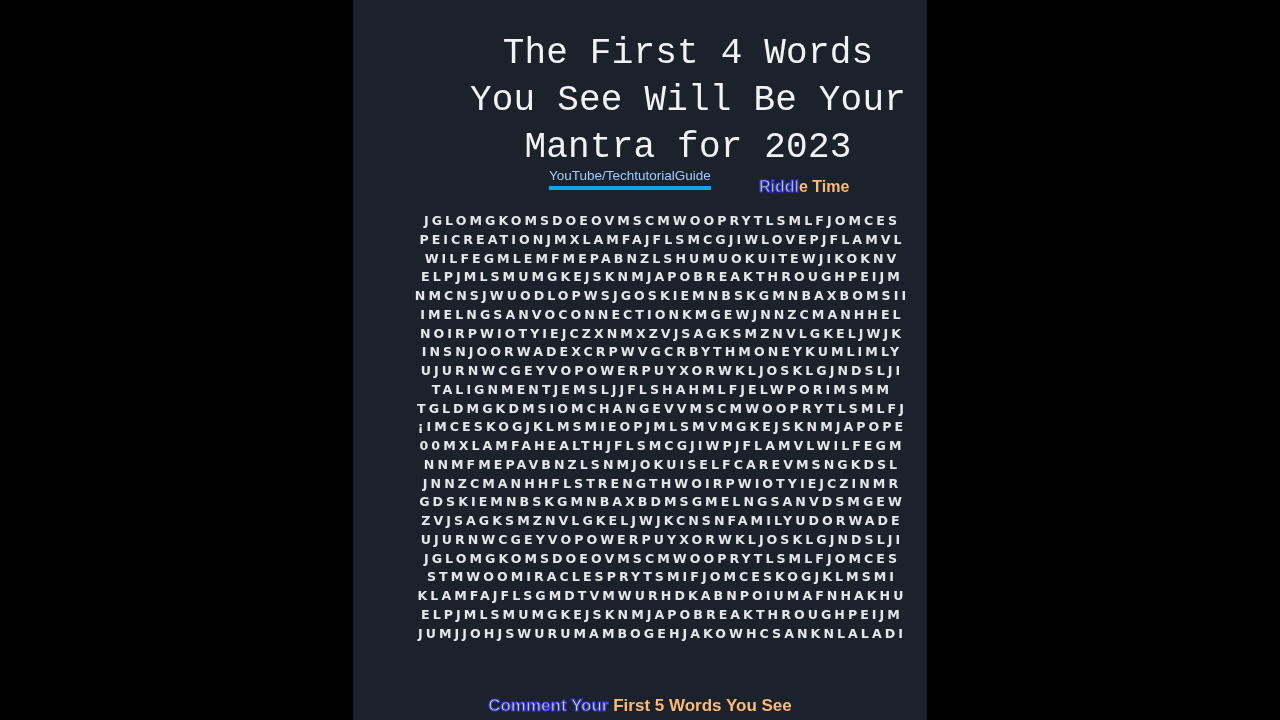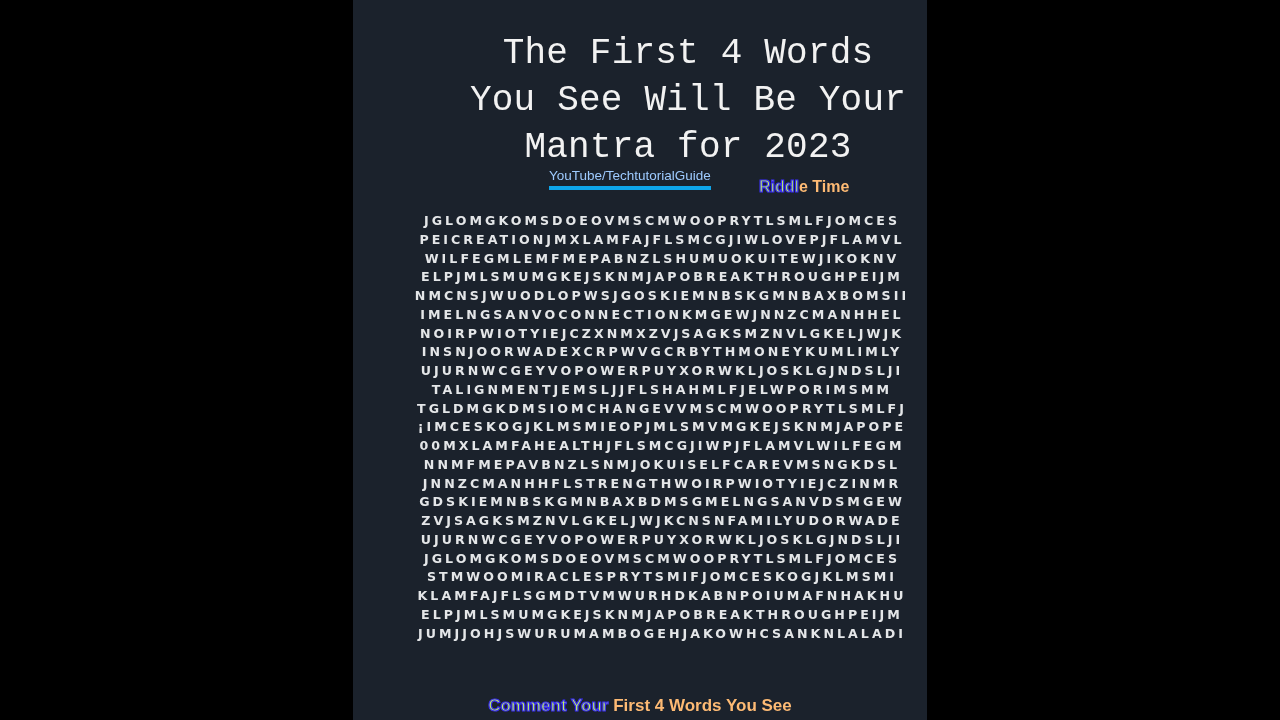--- a/index.html
+++ b/index.html
@@ -134,17 +134,17 @@
       <div class="grid-row">UJURNWCGEYVOPOWERPUYXORWKLJOSKLGJNDSLJI</div>
       <div class="grid-row">JGLOMGKOMSDOEOVMSCMWOOPRYTLSMLFJOMCES</div>
       <div class="grid-row">STMWOOMIRACLESPRYTSMIFJOMCESKOGJKLMSMI</div>
       <div class="grid-row">KLAMFAJFLSGMDTVMWURHDKABNPOIUMAFNHAKHU</div>
       <div class="grid-row">ELPJMLSMUMGKEJSKNMJAPOBREAKTHROUGHPEIJM</div>
       <div class="grid-row">JUMJJOHJSWURUMAMBOGEHJAKOWHCSANKNLALADI</div>
     </div>
 
     <div class="footer">
       <span class="outline-blue">Comment Your</span>
-      <span class="light-blue">First 4 Words You See</span>
+      <span class="light-blue">First 5 Words You See</span>
     </div>
 
   </div>
 </div>
 
 </body></html>

